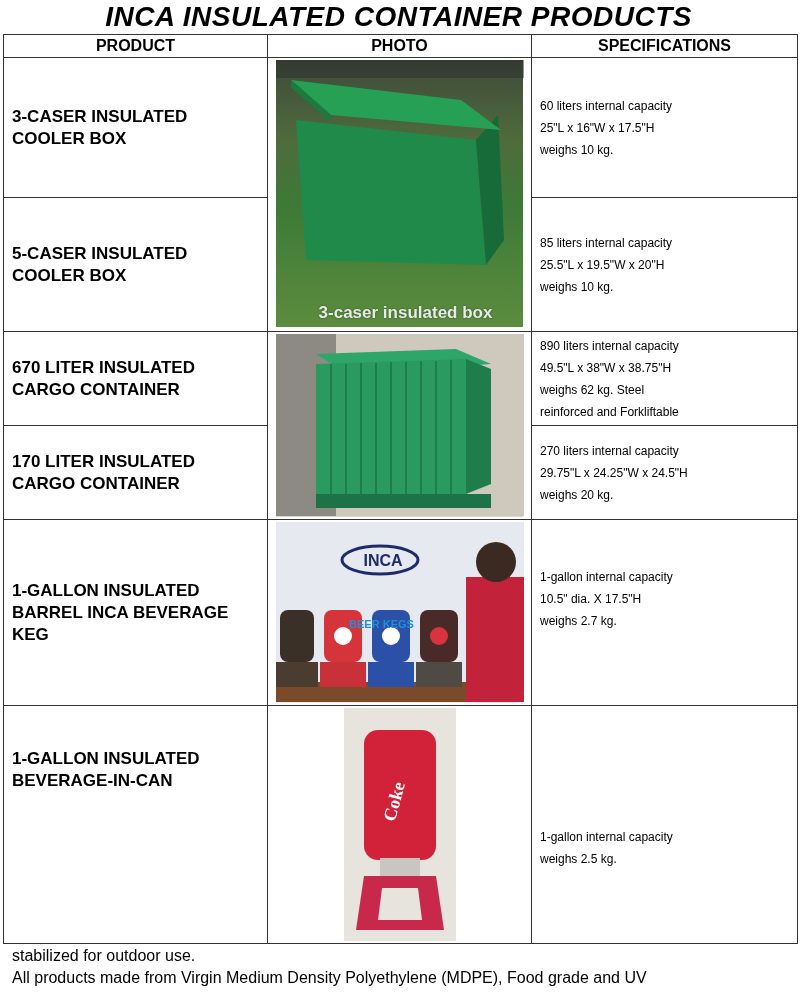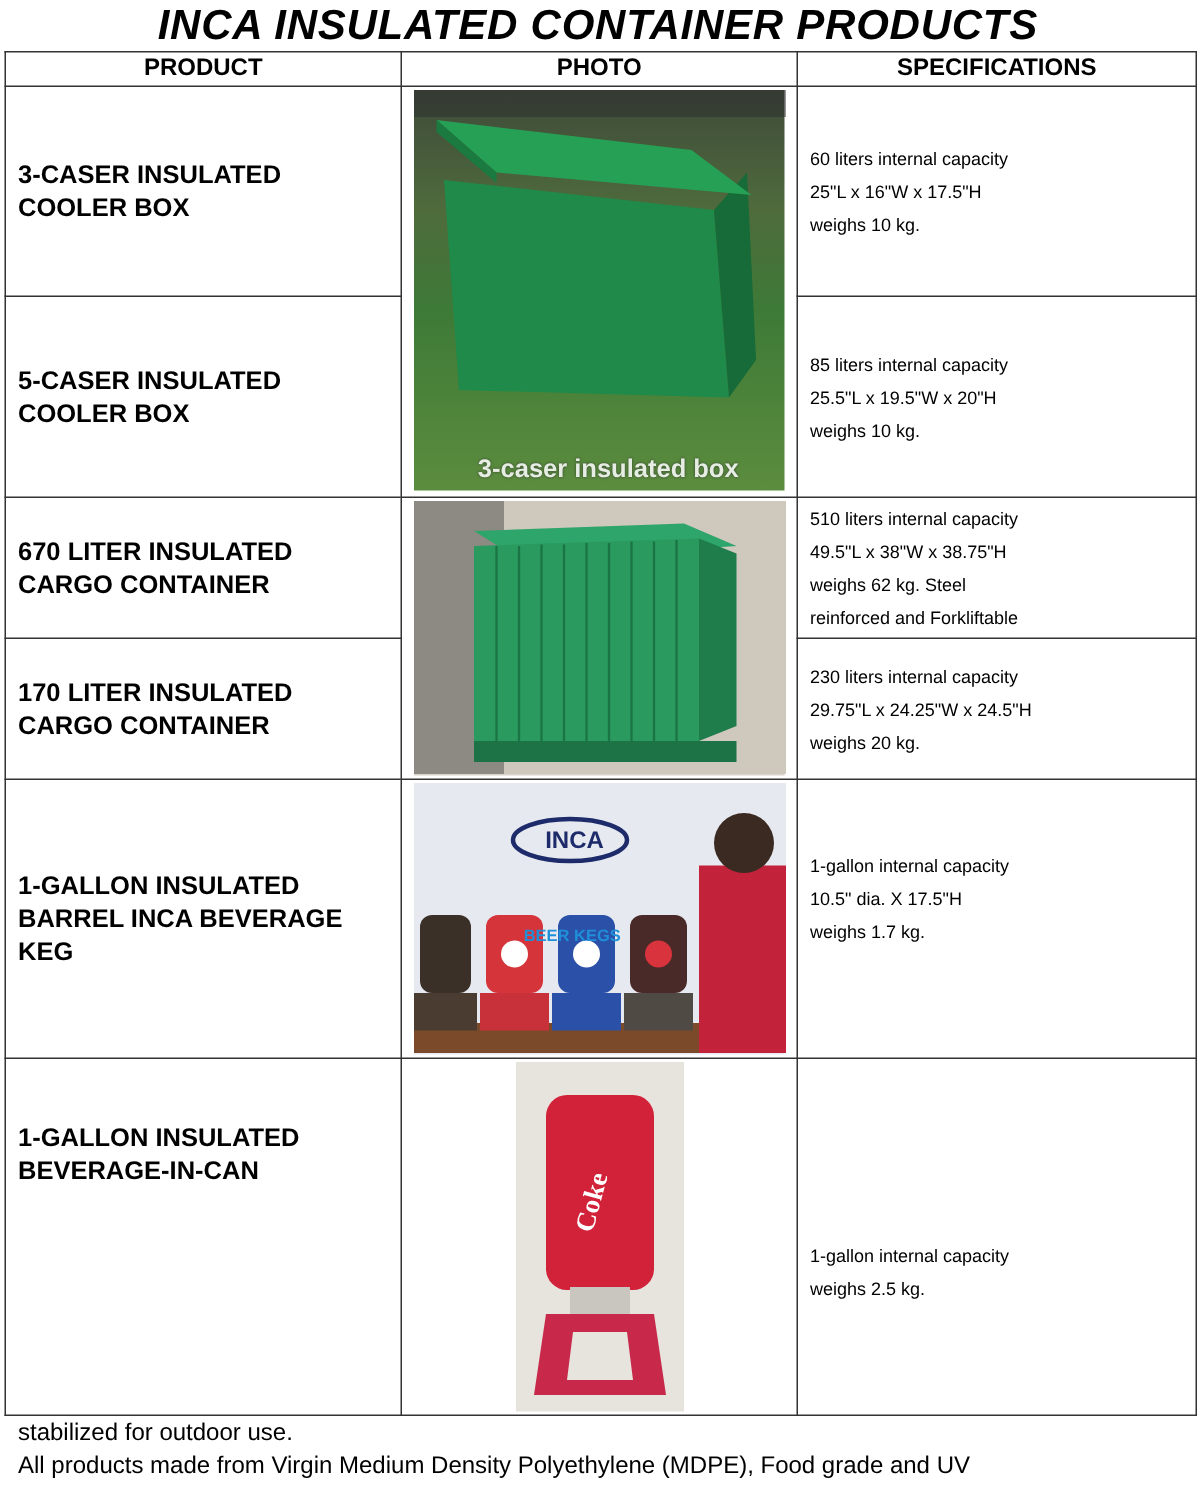--- a/index.html
+++ b/index.html
@@ -90,34 +90,34 @@
                 <line x1="130" y1="28" x2="130" y2="161"></line>
                 <line x1="145" y1="27" x2="145" y2="160"></line>
                 <line x1="160" y1="27" x2="160" y2="160"></line>
                 <line x1="175" y1="26" x2="175" y2="160"></line>
           </g>
           <rect x="40" y="160" width="175" height="14" fill="#1d7246"></rect>
         </svg>
       </div>
     </td>
     <td class="spec">
-      <div>510 liters internal capacity</div>
+      <div>890 liters internal capacity</div>
       <div>49.5"L x 38"W x 38.75"H</div>
       <div>weighs 62 kg.  Steel</div>
       <div>reinforced and Forkliftable</div>
     </td>
   </tr>
 
   <tr style="height:94px">
     <td class="prod">
       <div>170 LITER INSULATED</div>
       <div>CARGO CONTAINER</div>
     </td>
     <td class="spec">
-      <div>230 liters internal capacity</div>
+      <div>270 liters internal capacity</div>
       <div>29.75"L x 24.25"W x 24.5"H</div>
       <div>weighs 20 kg.</div>
     </td>
   </tr>
 
   <tr style="height:186px">
     <td class="prod">
       <div>1-GALLON INSULATED</div>
       <div>BARREL INCA BEVERAGE</div>
       <div>KEG</div>
@@ -142,21 +142,21 @@
           <rect x="190" y="55" width="58" height="125" fill="#c2233a"></rect>
           <circle cx="220" cy="40" r="20" fill="#3a2a22"></circle>
         </svg>
         <div style="position:absolute;left:72px;top:30px;width:70px;text-align:center;font-weight:bold;font-size:16px;color:#1d2b6b;">INCA</div>
         <div style="position:absolute;left:58px;top:60px;width:95px;text-align:center;font-weight:bold;font-size:11px;color:#1e8fd8;margin-top:36px;">BEER KEGS</div>
       </div>
     </td>
     <td class="spec" style="vertical-align:top;padding-top:46px !important">
       <div>1-gallon internal capacity</div>
       <div>10.5" dia. X 17.5"H</div>
-      <div>weighs 1.7 kg.</div>
+      <div>weighs 2.7 kg.</div>
     </td>
   </tr>
 
   <tr style="height:238px">
     <td class="prod" style="vertical-align:top;padding-top:42px !important">
       <div>1-GALLON INSULATED</div>
       <div>BEVERAGE-IN-CAN</div>
     </td>
     <td class="photo">
       <div style="position:absolute;left:76px;width:112px;top:2px;bottom:2px;background:#e7e3dd;">

